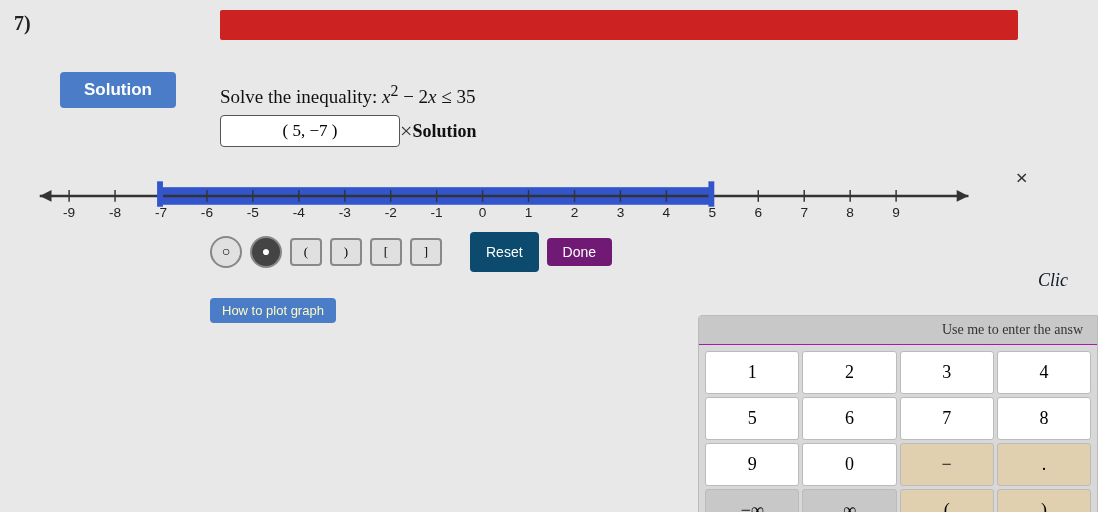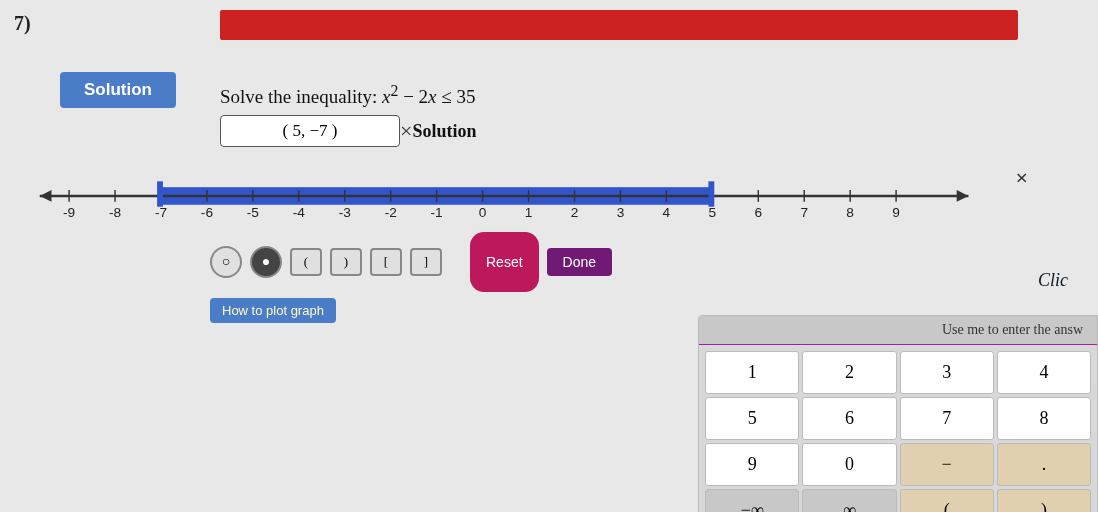--- a/index.html
+++ b/index.html
@@ -154,25 +154,25 @@
       border: 2px solid #888;
       background: #e0e0e0;
       display: flex;
       align-items: center;
       justify-content: center;
       font-size: 13px;
       cursor: pointer;
     }
 
     .reset-btn {
-      background: #be185d;
+      background: #0c4a6e;
       color: white;
       border: none;
-      padding: 22px 16px;
-      border-radius: 14px;
+      padding: 12px 16px;
+      border-radius: 4px;
       font-size: 14px;
       cursor: pointer;
       margin-left: 20px;
     }
 
     .done-btn {
       background: #701a75;
       color: white;
       border: none;
       padding: 6px 16px;

